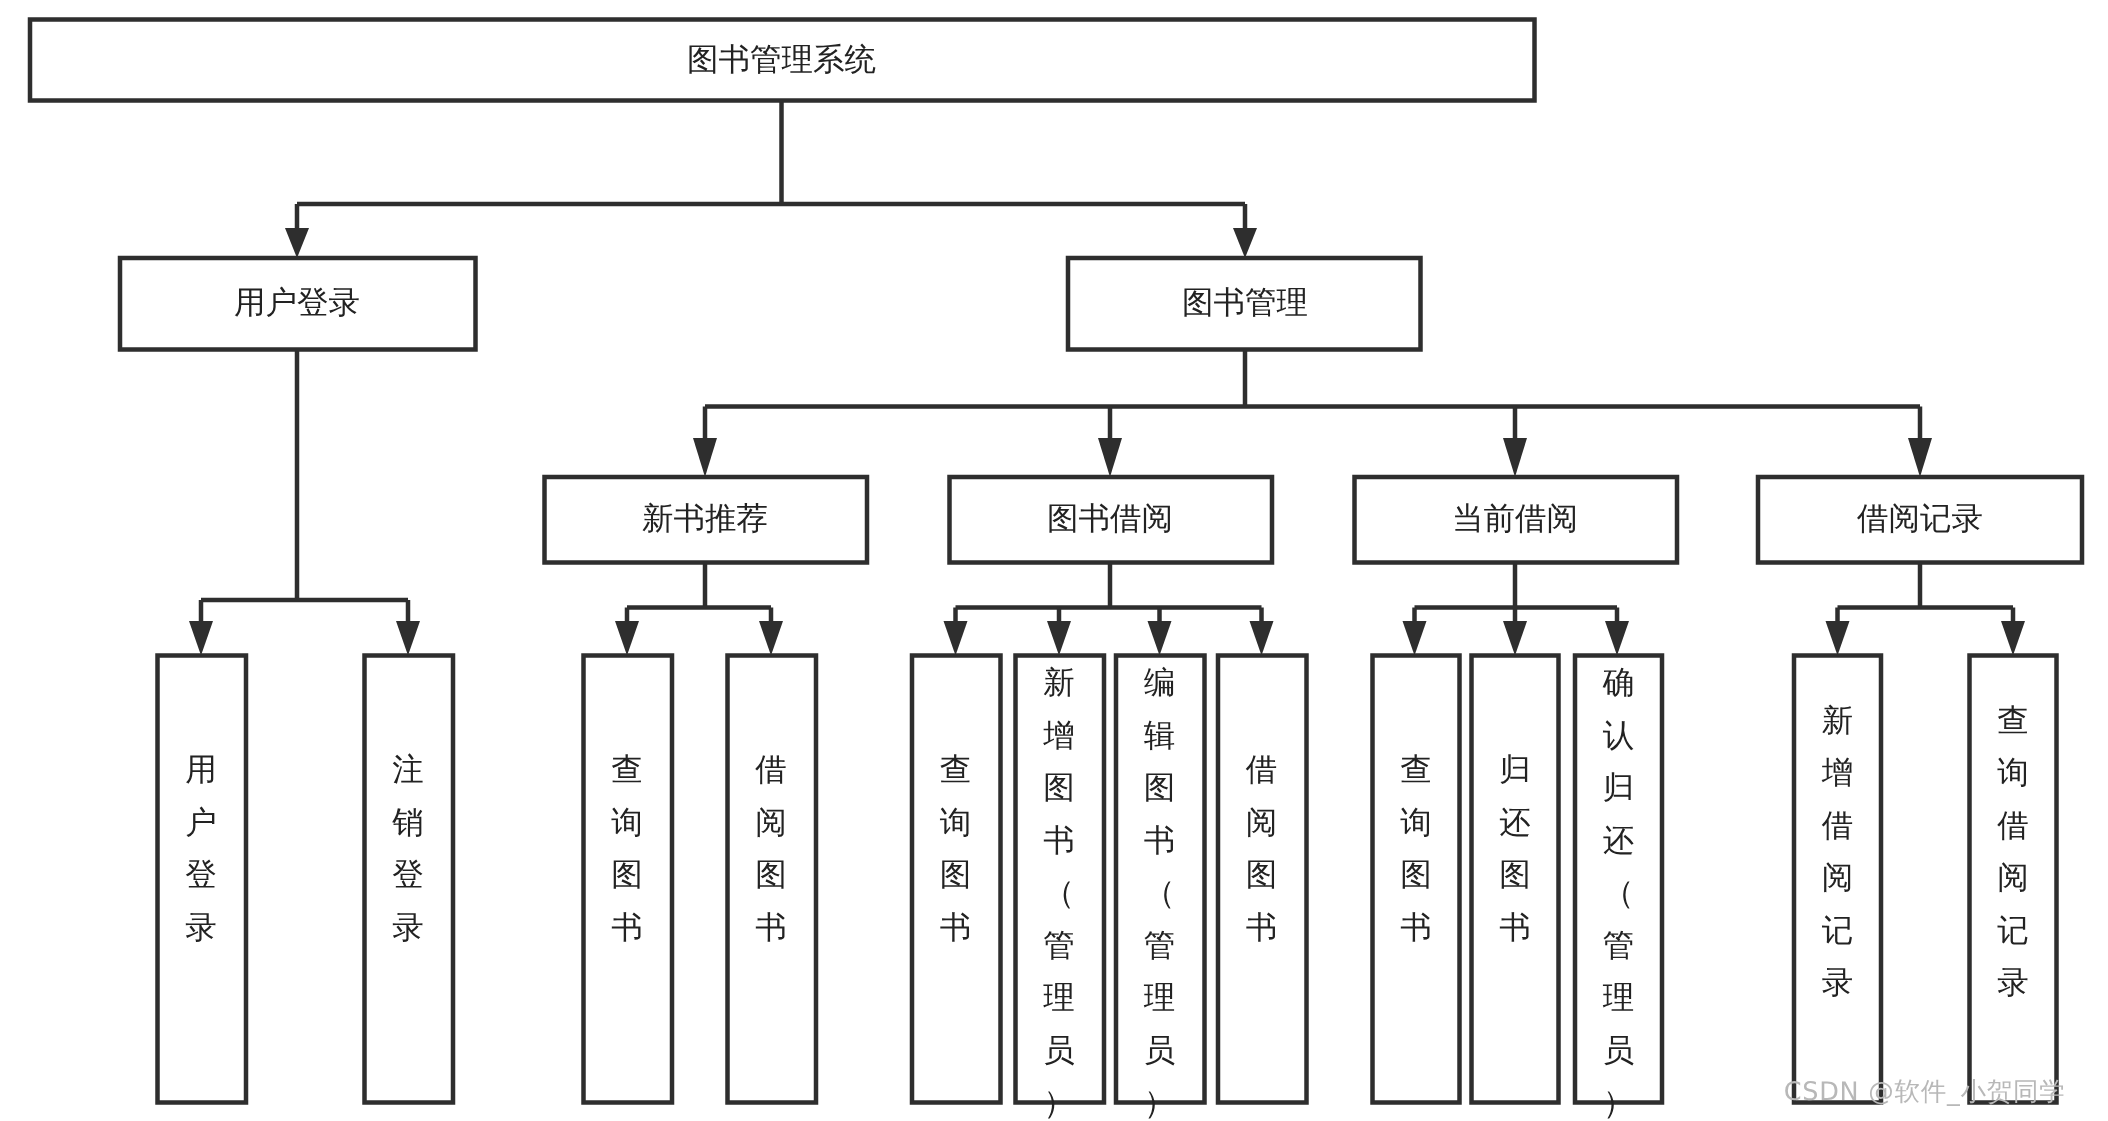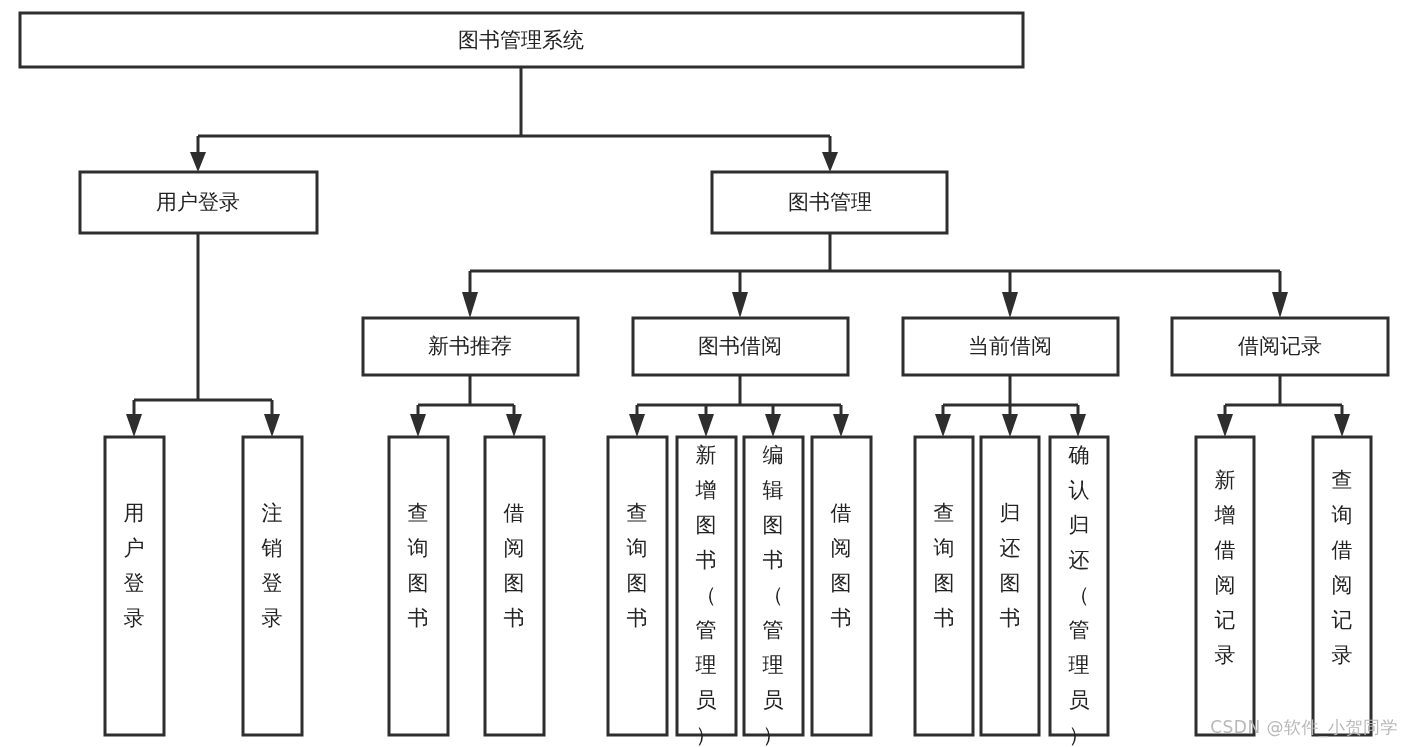--- a/index.html
+++ b/index.html
@@ -51,21 +51,21 @@
     dominant-baseline: middle;
   }
   .node-label-v {
     font-family: "DejaVu Sans", "Liberation Sans", sans-serif;
     font-size: 21px;
     fill: #222222;
     text-anchor: middle;
   }
   .watermark {
     position: absolute;
-    right: 7px;
+    right: 28px;
     bottom: 8px;
     font-family: "DejaVu Sans", "Liberation Sans", sans-serif;
     font-size: 17px;
     color: #b8b8b8;
     letter-spacing: 0.5px;
     white-space: nowrap;
     user-select: none;
   }
 </style>
 </head>

